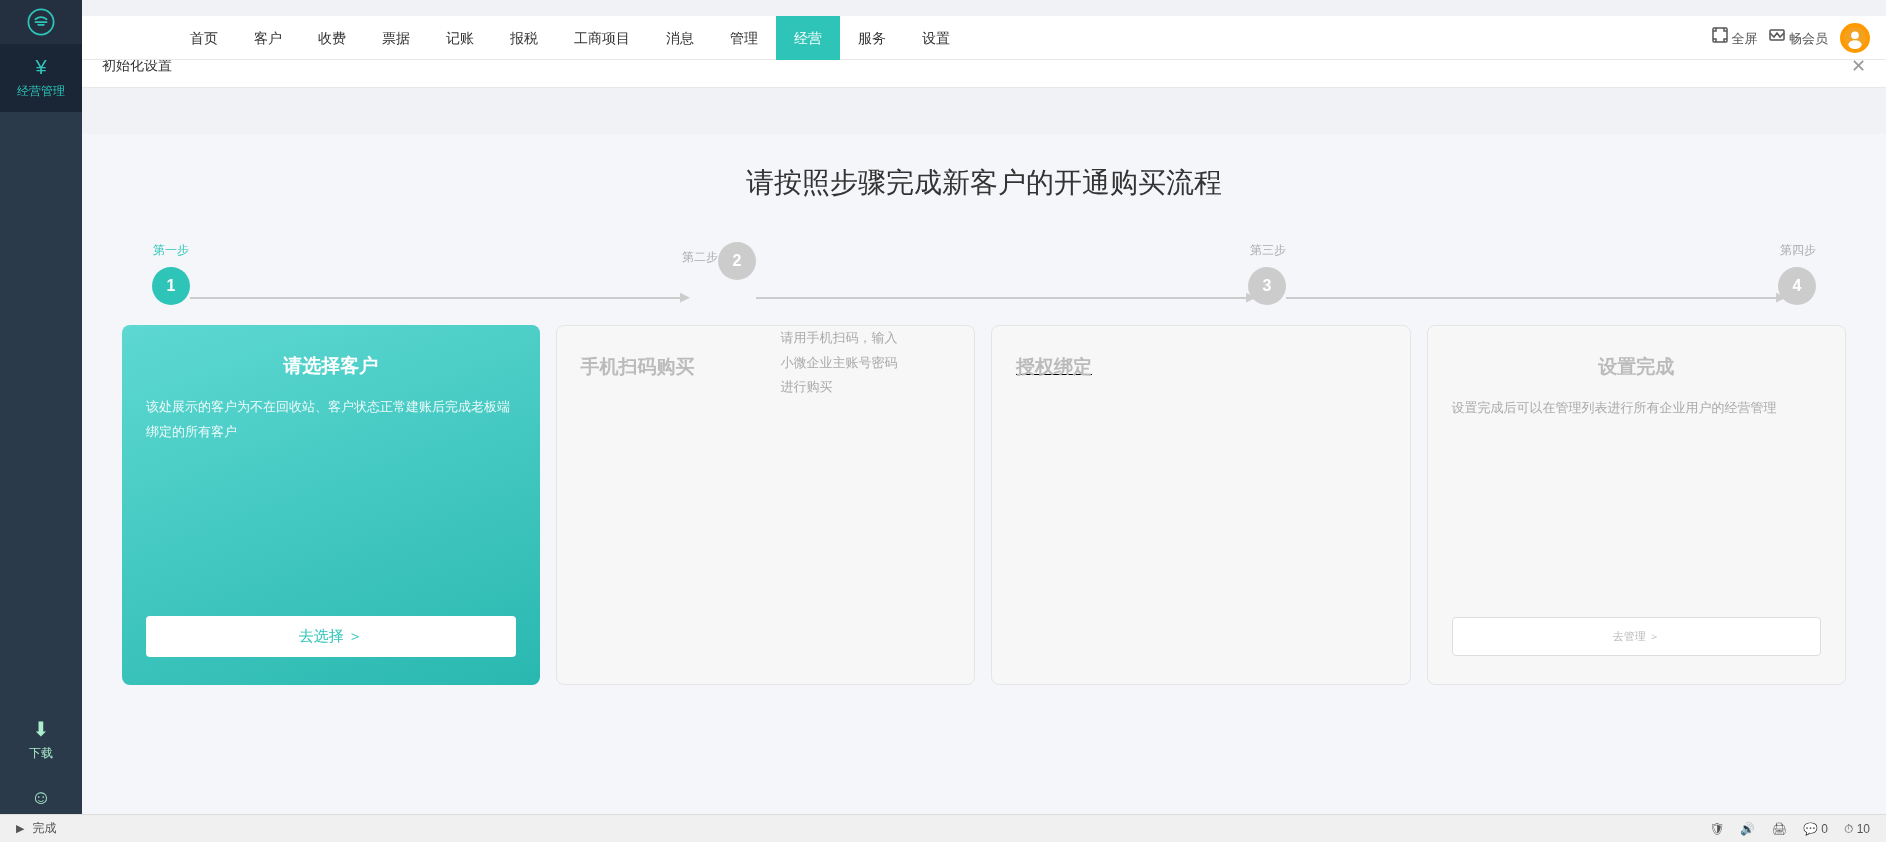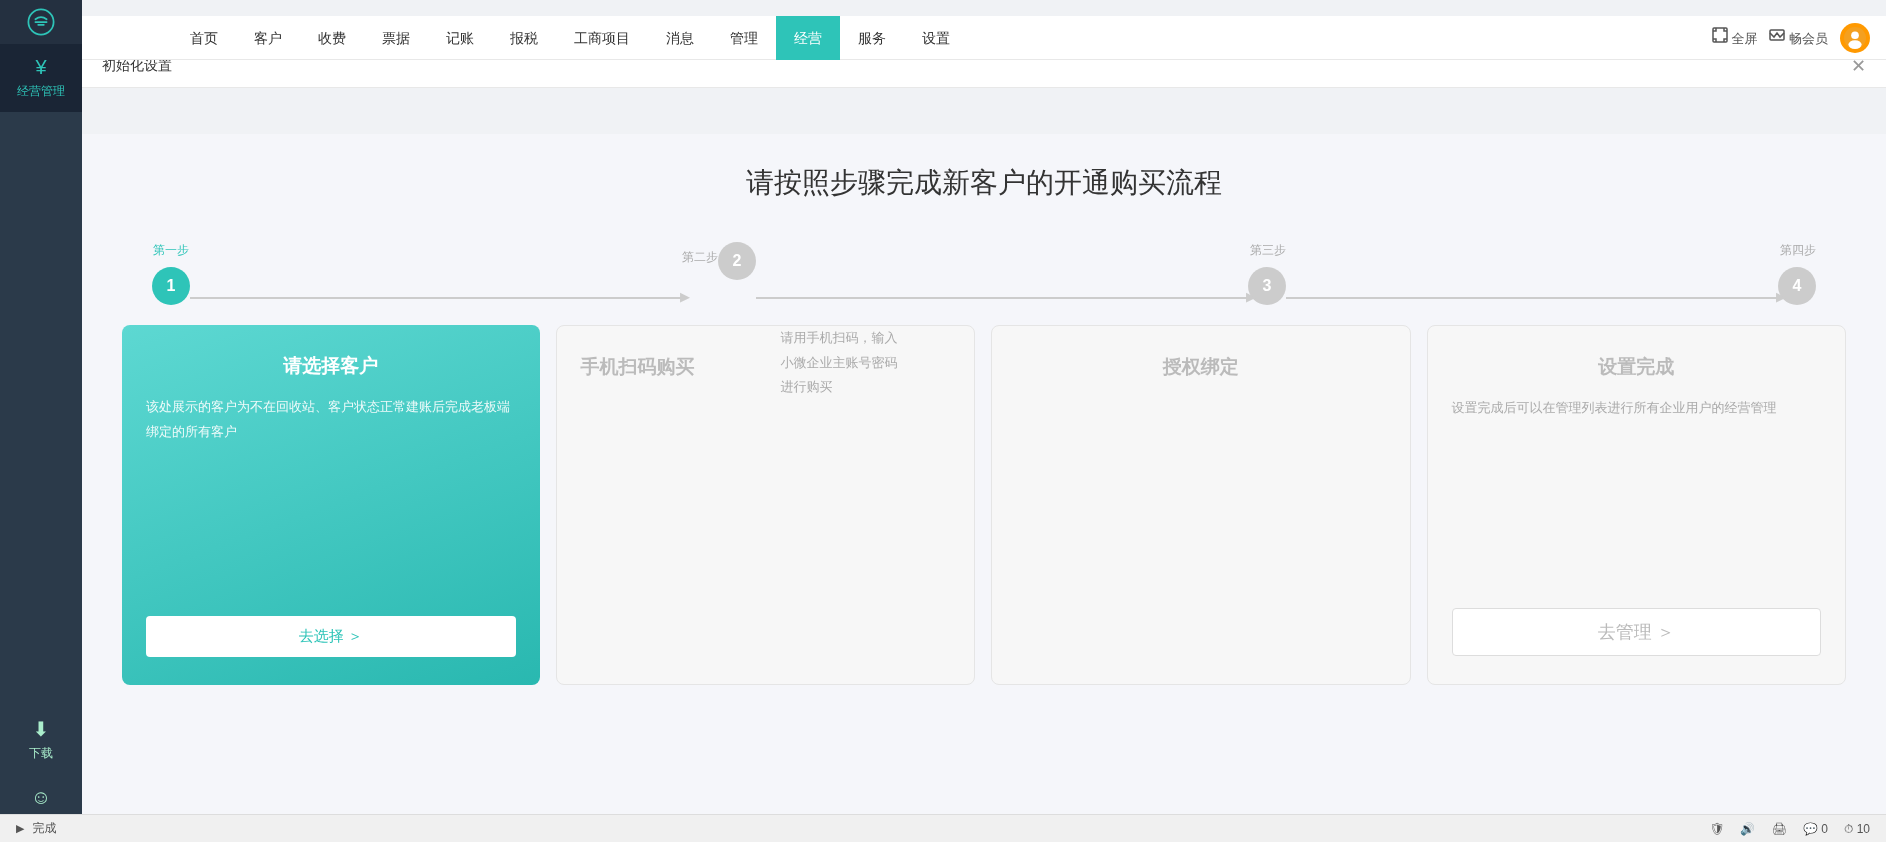--- a/index.html
+++ b/index.html
@@ -221,34 +221,34 @@
         </div>
         <div style="padding:0 24px;flex:1;margin-left:38px;">
           <p style="font-size:13px;color:#aaa;line-height:1.9;">请用手机扫码，输入小微企业主账号密码进行购买</p>
         </div>
         <div style="padding:20px 24px 28px;">
           
         </div>
       </div>
 
       <div style="flex:1;border-radius:8px;background:#f7f7f7;border:1px solid #e5e5e5;padding:0;display:flex;flex-direction:column;overflow:hidden;min-height:360px;">
-        <div style="padding:18px 24px 0; text-align:center;">
+        <div style="padding:18px 24px 0; text-align:left;text-decoration:underline;">
           <div style="font-size:19px;font-weight:600;color:#bbb;padding:10px 0 16px;">授权绑定</div>
         </div>
       </div>
 
       <div style="flex:1;border-radius:8px;background:#f7f7f7;border:1px solid #e5e5e5;padding:0;display:flex;flex-direction:column;overflow:hidden;min-height:360px;">
         <div style="padding:18px 24px 0; text-align:center;">
           <div style="font-size:19px;font-weight:600;color:#bbb;padding:10px 0 16px;">设置完成</div>
         </div>
         <div style="padding:0 24px;flex:1;">
           <p style="font-size:13px;color:#aaa;line-height:1.9;">设置完成后可以在管理列表进行所有企业用户的经营管理</p>
         </div>
         <div style="padding:20px 24px 28px;">
-          <button style="width:100%;padding:11px 0;background:#fff;color:#bbb;border:1px solid #ddd;border-radius:4px;font-size:18px;cursor:pointer;margin-top:48px;">去管理 ＞</button>
+          <button style="width:100%;padding:11px 0;background:#fff;color:#bbb;border:1px solid #ddd;border-radius:4px;font-size:11px;cursor:pointer;margin-top:48px;">去管理 ＞</button>
         </div>
       </div>
 
     </div>
   </div>
 </div>
 
 <div class="statusbar" style="position:fixed;bottom:0;left:0;right:0;z-index:99;">
   <span style="font-size:11px;">▶</span>
   <span>完成</span>

